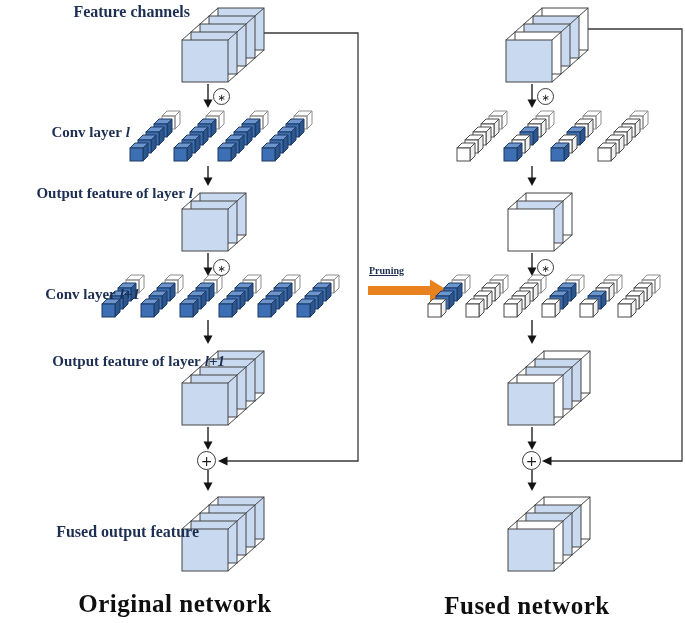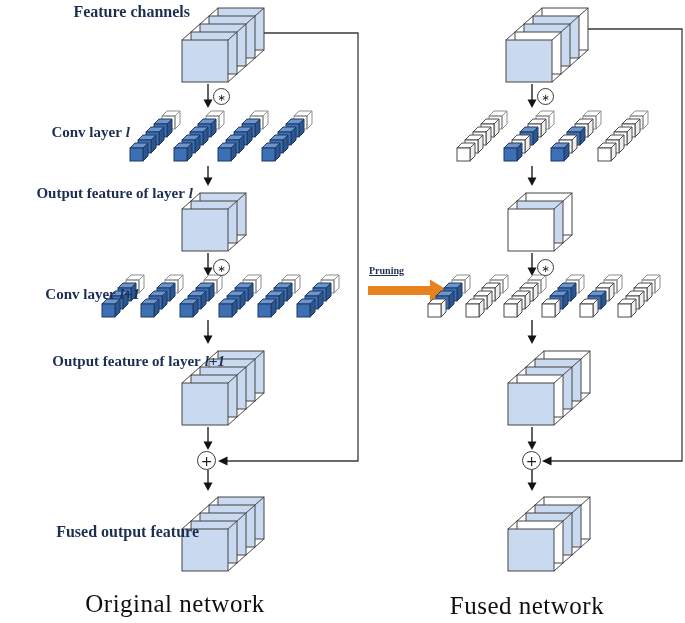--- a/index.html
+++ b/index.html
@@ -22,21 +22,21 @@
   .lbl.big{font-size:16px;font-weight:700;}
   .lbl .m{font-style:italic;margin-left:4px;font-family:"Liberation Serif",serif;}
   .op{
     position:absolute;box-sizing:border-box;width:17px;height:17px;border:1.4px solid #3c3c3c;
     border-radius:50%;background:#fff;display:flex;align-items:center;justify-content:center;
     font-family:"DejaVu Sans",sans-serif;font-size:10px;color:#1a1a1a;padding-top:1px;
   }
   .op.plus{width:19px;height:19px;font-size:14px;padding-top:0;}
   .caption{
     position:absolute;width:220px;text-align:center;color:#0f0f0f;
-    font-size:25px;font-weight:400;letter-spacing:.5px;
+    font-size:25px;font-weight:700;letter-spacing:.5px;
   }
   .pruninglbl{
     position:absolute;left:369px;top:265px;color:var(--label-navy);
     font-size:10px;font-weight:600;text-decoration:underline;
   }
 </style>
 </head>
 <body>
 
 <div id="fig">

